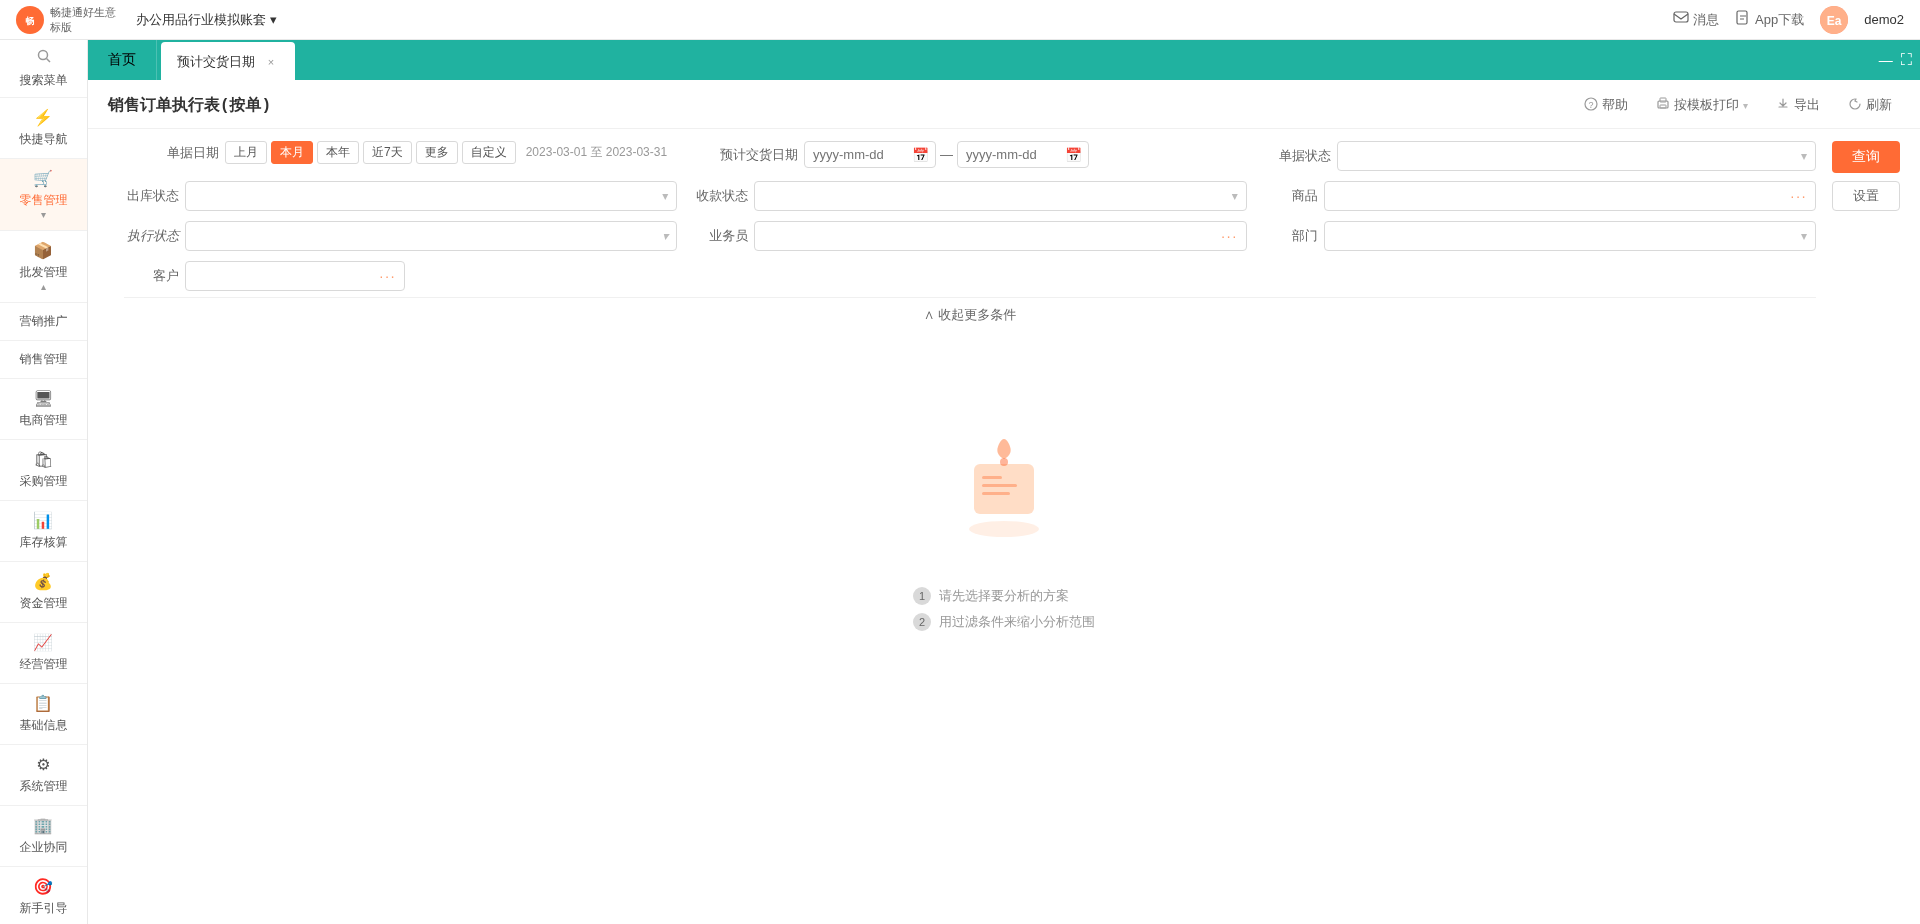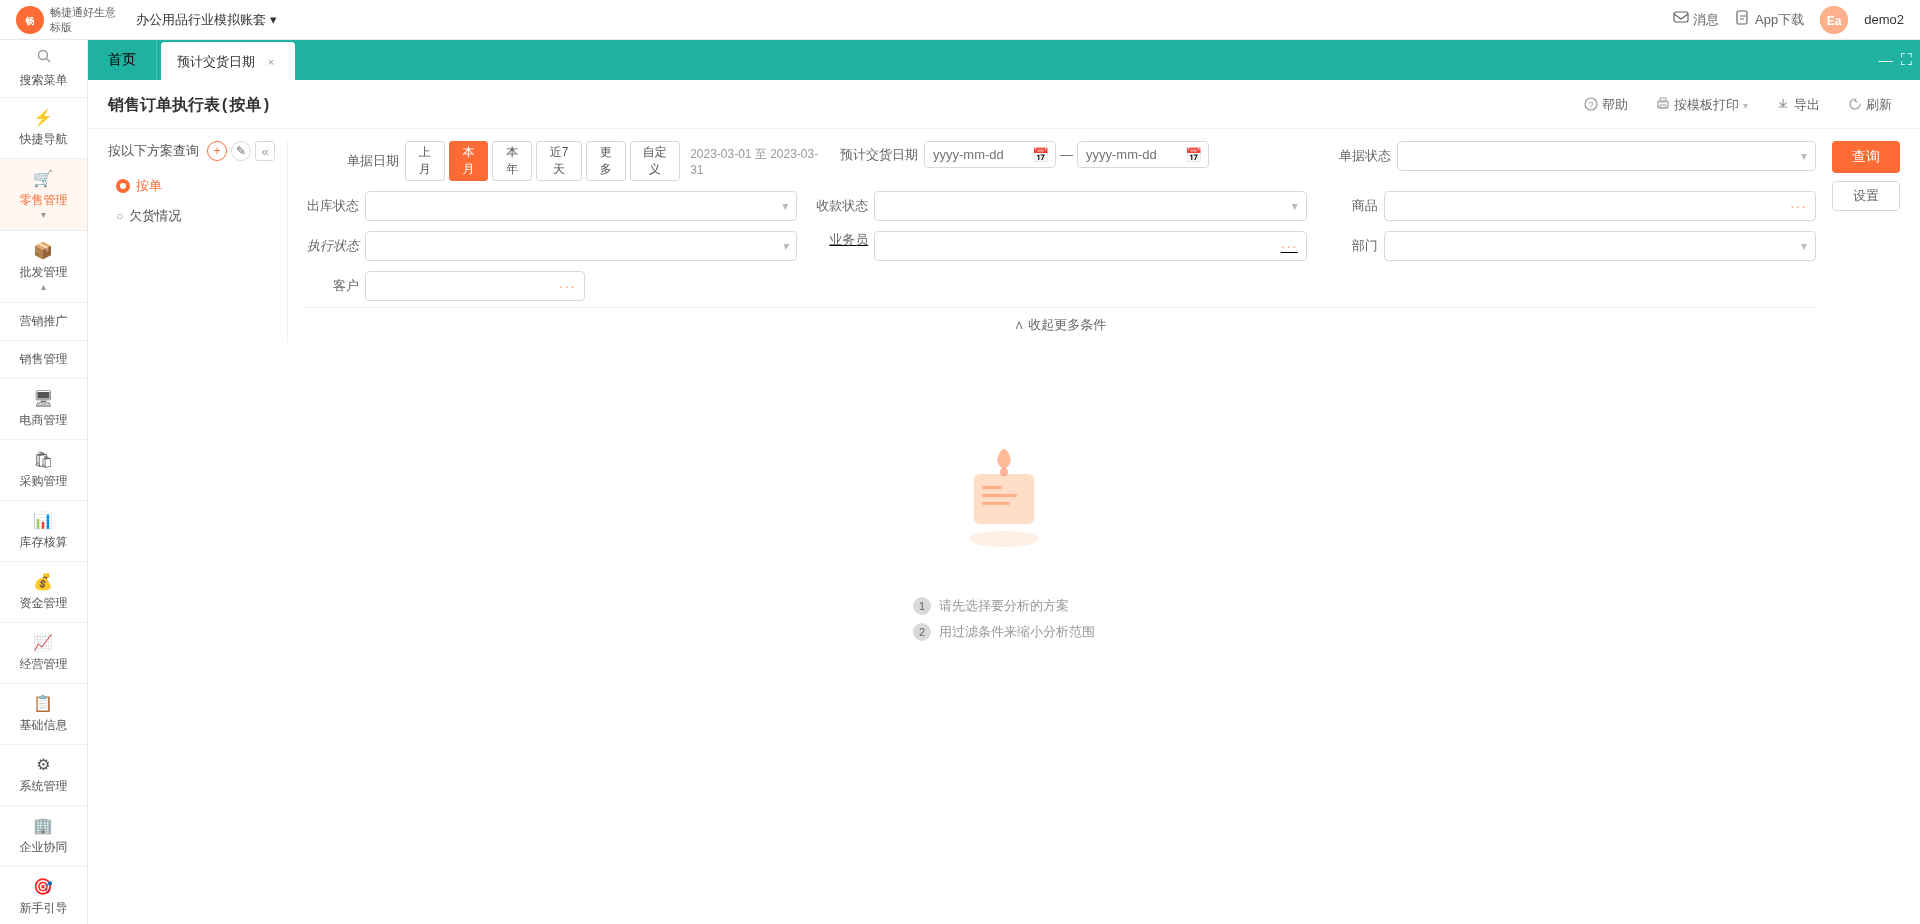--- a/index.html
+++ b/index.html
@@ -613,48 +613,20 @@
                   <path d="M8 2l-1 2 2 1" stroke="#999" stroke-width="1.2" stroke-linecap="round"></path>
                 </svg>
               </span>
               <span>刷新</span>
             </div>
           </div>
         </div>
 
         <div class="filter-panel">
 
-          <div class="filter-left">
-            <div class="filter-scheme-header">
-              <span>按以下方案查询</span>
-              <div class="scheme-actions">
-                <div class="scheme-btn orange">
-                  <span>+</span>
-                </div>
-                <div class="scheme-btn">
-                  <span>✎</span>
-                </div>
-                <div class="collapse-btn">
-                  <span>«</span>
-                </div>
-              </div>
-            </div>
-            <div class="scheme-list">
-              <div class="scheme-item active">
-                <div class="scheme-dot filled">
-                  <div class="scheme-dot-inner"></div>
-                </div>
-                <span>按单</span>
-              </div>
-              <div class="scheme-item">
-                <span class="scheme-icon">○</span>
-                <span>欠货情况</span>
-              </div>
-            </div>
-          </div>
 
           <div style="flex:1; padding-left:16px; display:flex; gap:8px;">
             <div class="filter-main">
 
               <div style="display:flex; align-items:flex-start; gap:16px; margin-bottom:10px;">
 
                 <div style="display:flex; align-items:center; gap:6px; flex:1;margin-left:40px;">
                   <span class="field-label">单据日期</span>
                   <div style="display:flex; align-items:center; gap:4px;">
                     <button class="tag-btn">上月</button>
@@ -716,21 +688,21 @@
               </div>
 
               <div style="display:flex; align-items:center; gap:16px; margin-bottom:10px;">
                 <div style="display:flex; align-items:center; gap:6px; flex:1;font-style:italic;">
                   <span class="field-label">执行状态</span>
                   <div class="field-control" style="flex:1;">
                     <span></span>
                     <span class="icon-right">▾</span>
                   </div>
                 </div>
-                <div style="display:flex; gap:6px; flex:1;text-decoration:underline;">
+                <div style="display:flex; align-items:center; gap:6px; flex:1;">
                   <span class="field-label">业务员</span>
                   <div class="field-control" style="flex:1;">
                     <span></span>
                     <span class="icon-dots">···</span>
                   </div>
                 </div>
                 <div style="display:flex; align-items:center; gap:6px; flex:1;">
                   <span class="field-label">部门</span>
                   <div class="field-control" style="flex:1;">
                     <span></span>

